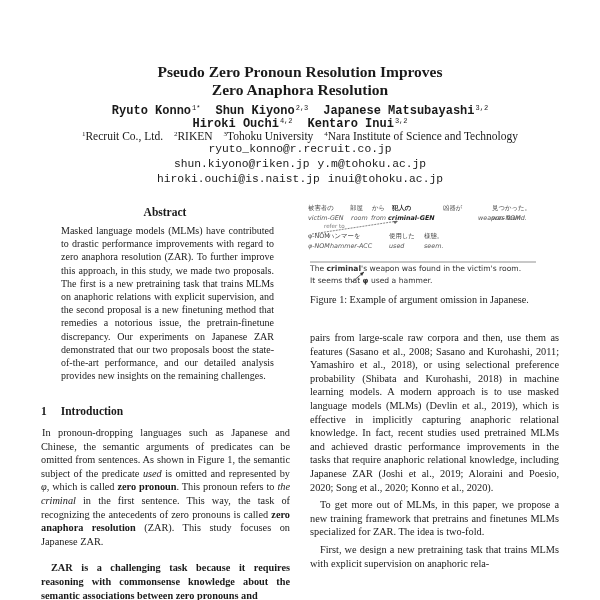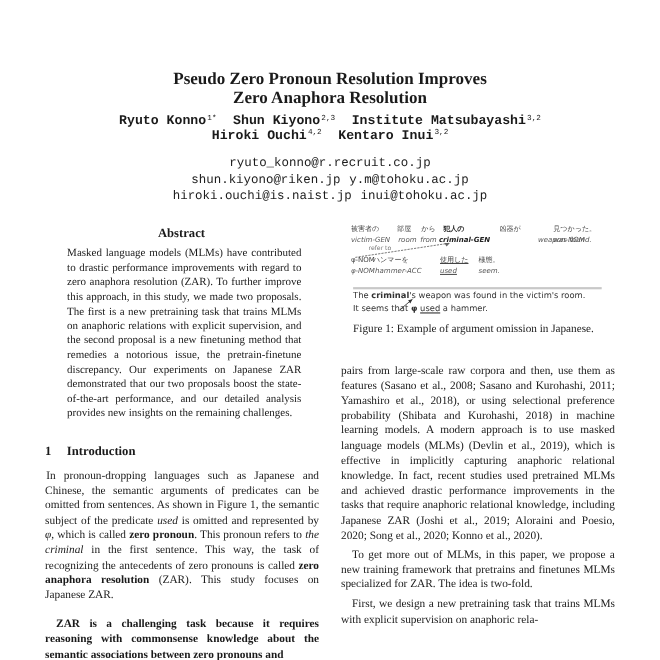--- a/index.html
+++ b/index.html
@@ -21,49 +21,55 @@
   .section-head .num { margin-right: 14px; }
   .intro { left: 41px; width: 249px; top: 426px; }
   .intro p { margin: 0; text-indent: 1px; }
   .intro p.p2 { text-indent: 10px; margin-top: 13px; font-weight: bold; }
   .right { left: 310px; width: 249px; top: 331px; }
   .right p { margin: 0; }
   .right p.ind { text-indent: 10px; margin-top: 4px; }
   b { font-weight: bold; }
   i { font-style: italic; }
   
-  .figure { position: absolute; left: 308px; top: 204px; width: 252px; height: 120px; font-family: "DejaVu Sans", sans-serif; margin-left: 11px; }
+  .figure { position: absolute; left: 308px; top: 204px; width: 252px; height: 120px; font-family: "DejaVu Sans", sans-serif; }
   .gloss { position: absolute; font-size: 6.4px; color: #555; white-space: nowrap; }
   .gloss.jp { color: #444; }
   .gloss.en { font-style: italic; text-align: center; }
   .fig-rule { position: absolute; left: 2px; top: 57px; width: 226px; height: 1.5px; background: #c8c8c8; }
   .fig-eng { position: absolute; left: 2px; font-size: 7.6px; color: #333; white-space: nowrap; }
   .fig-caption { position: absolute; left: 2px; top: 90px; font-family: "Liberation Serif", serif; font-size: 10.2px; color: #222; white-space: nowrap; }
-  .u { text-decoration: underline; }
+  .u { }
 </style>
 </head>
 <body>
 
 <div class="page">
 
   <div class="title">
     <div>Pseudo Zero Pronoun Resolution Improves</div>
     <div>Zero Anaphora Resolution</div>
   </div>
 
   <div class="authors" style="top:101px;">
     <span class="a"><span>Ryuto Konno</span><sup>1*</sup></span>
     <span class="a"><span>Shun Kiyono</span><sup>2,3</sup></span>
-    <span class="a"><span>Institute Matsubayashi</span><sup>3,2</sup></span>
+    <span class="a"><span>Japanese Matsubayashi</span><sup>3,2</sup></span>
   </div>
   <div class="authors" style="top:114px;">
     <span class="a"><span>Hiroki Ouchi</span><sup>4,2</sup></span>
     <span class="a"><span>Kentaro Inui</span><sup>3,2</sup></span>
   </div>
 
+  <div class="affil">
+    <span class="af"><sup>1</sup><span>Recruit Co., Ltd.</span></span>
+    <span class="af"><sup>2</sup><span>RIKEN</span></span>
+    <span class="af"><sup>3</sup><span>Tohoku University</span></span>
+    <span class="af"><sup>4</sup><span>Nara Institute of Science and Technology</span></span>
+  </div>
 
   <div class="emails">
     <div><span>ryuto_konno@r.recruit.co.jp</span></div>
     <div><span>shun.kiyono@riken.jp</span><span>y.m@tohoku.ac.jp</span></div>
     <div><span>hiroki.ouchi@is.naist.jp</span><span>inui@tohoku.ac.jp</span></div>
   </div>
 
   <div class="abstract-head">Abstract</div>
   <div class="col abstract">Masked language models (MLMs) have contributed to drastic performance improvements with regard to zero anaphora resolution (ZAR). To further improve this approach, in this study, we made two proposals. The first is a new pretraining task that trains MLMs on anaphoric relations with explicit supervision, and the second proposal is a new finetuning method that remedies a notorious issue, the pretrain-finetune discrepancy.  Our experiments on Japanese ZAR demonstrated that our two proposals boost the state-of-the-art performance, and our detailed analysis provides new insights on the remaining challenges.</div>
 

